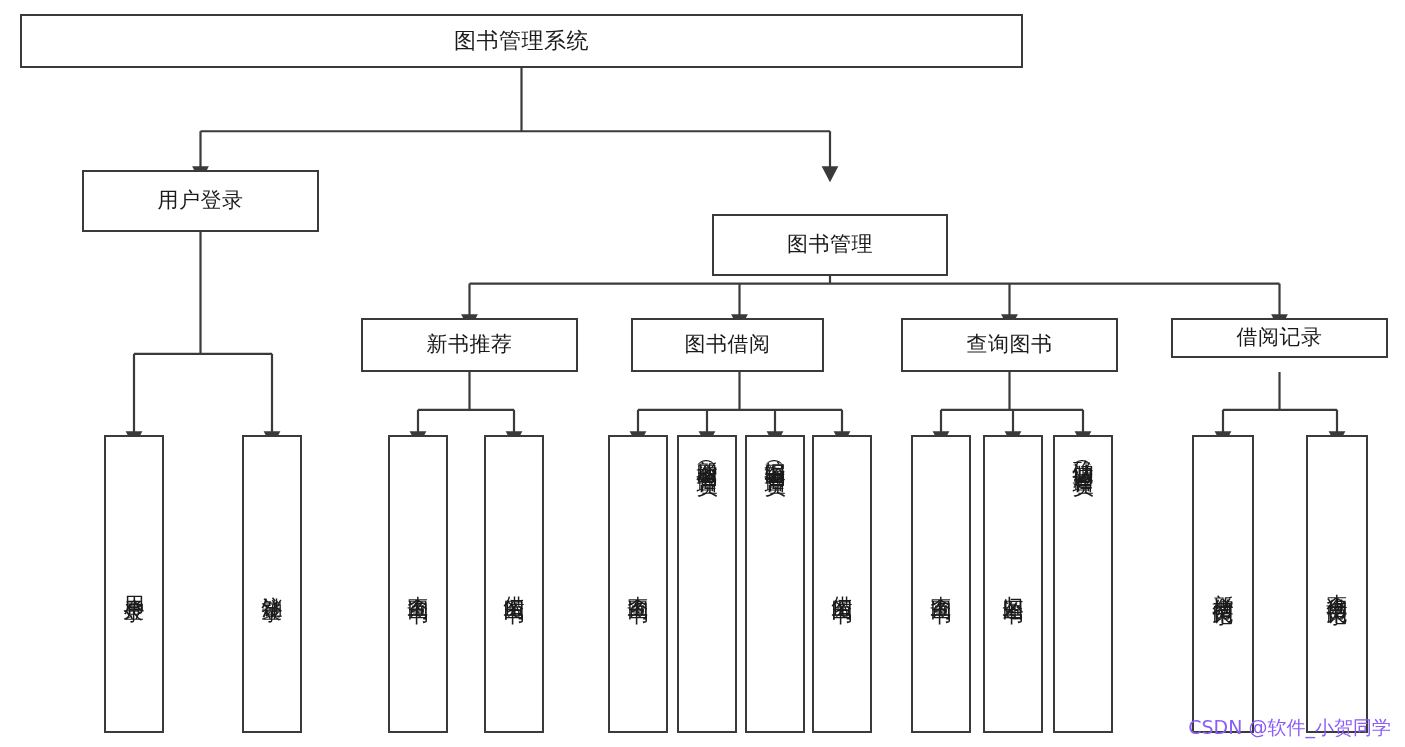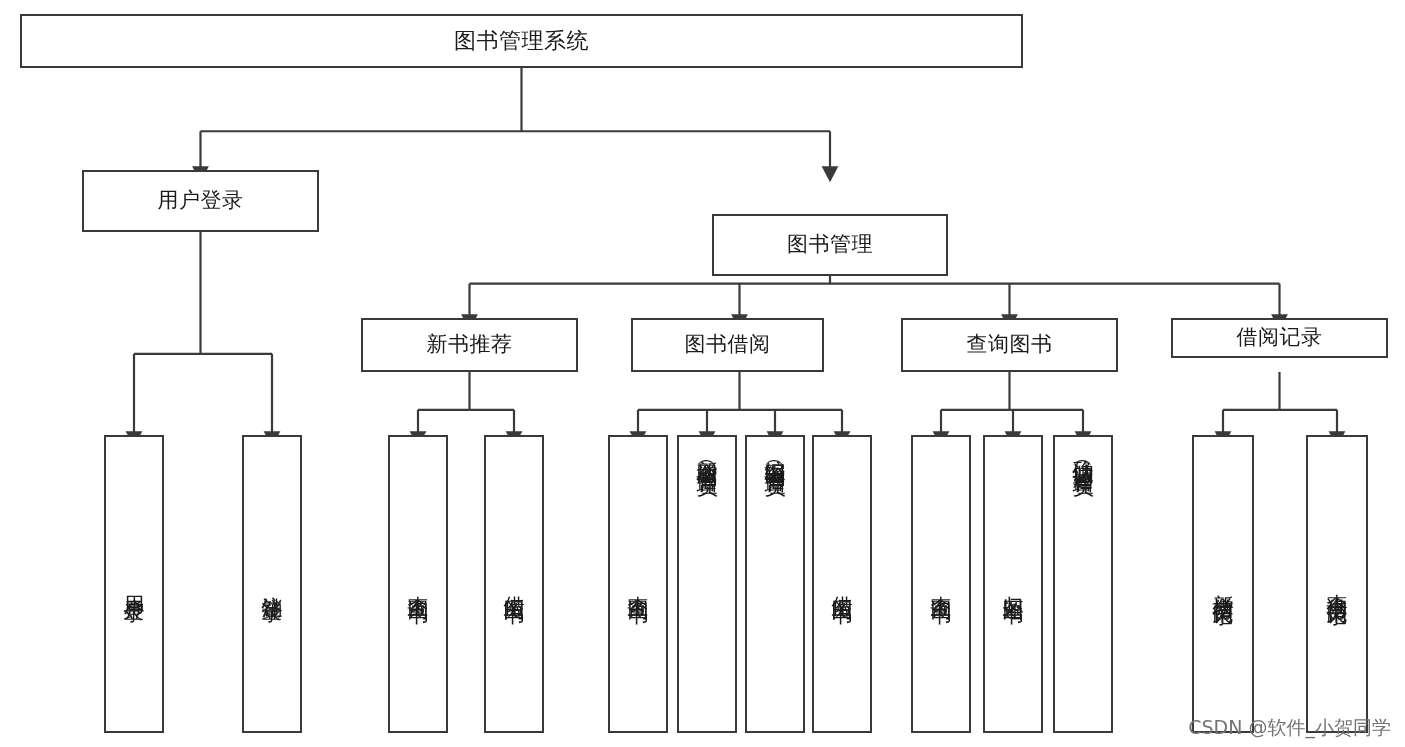--- a/index.html
+++ b/index.html
@@ -60,21 +60,21 @@
   }
   .node.v.mid {
     align-items: center;
     padding-top: 0;
   }
   #watermark {
     position: absolute;
     right: 14px;
     bottom: 6px;
     font-size: 19px;
-    color: #737373;
+    color: #8b5cf6;
     white-space: nowrap;
     user-select: none;
   }
 </style>
 </head>
 <body>
 
 <div id="canvas">
 
   <svg id="edges" viewBox="0 0 1405 747" preserveAspectRatio="none">

